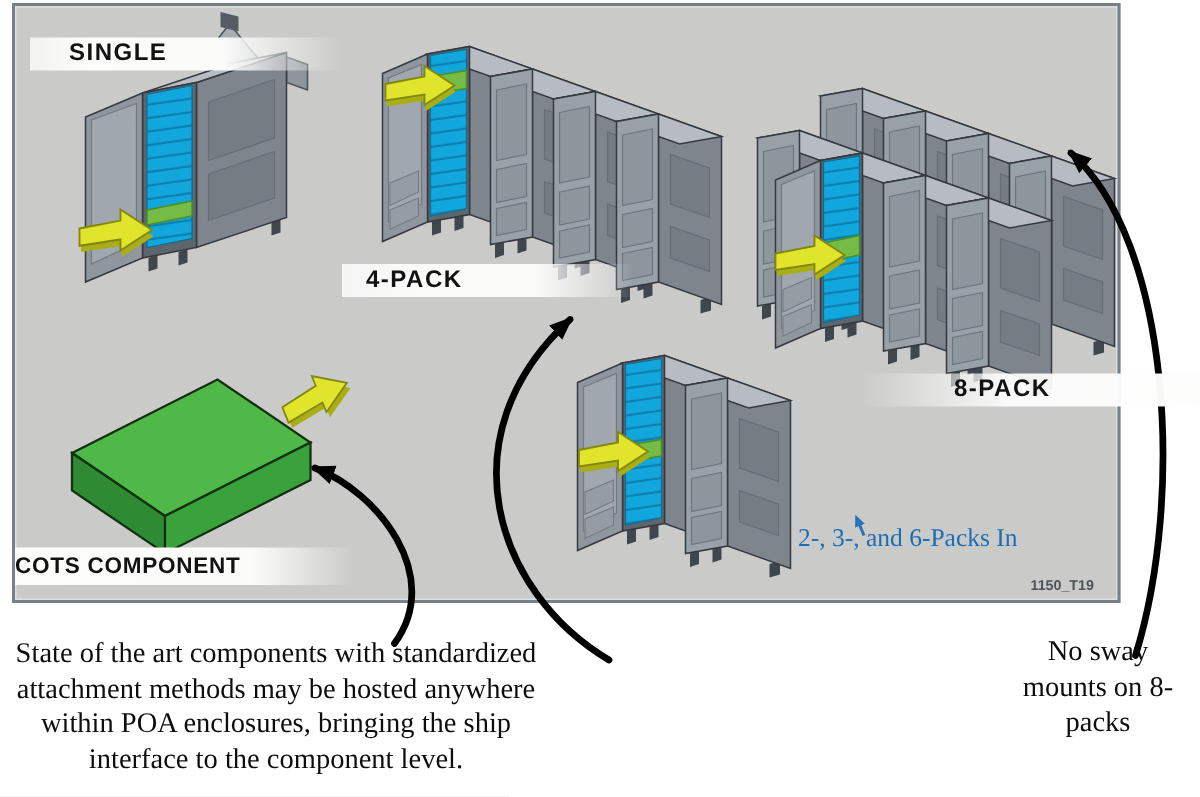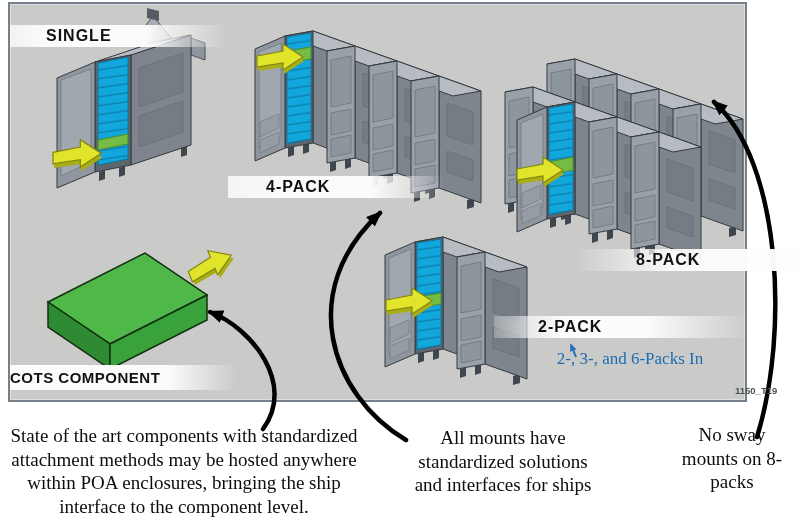--- a/index.html
+++ b/index.html
@@ -4,34 +4,34 @@
 <style>
   html,body{margin:0;padding:0;}
   .canvas{position:relative;width:800px;height:531px;background:#ffffff;overflow:hidden;
           font-family:"Liberation Sans",sans-serif;}
   .panel{position:absolute;left:8px;top:2px;width:735px;height:396px;
          background:#cacac8;border:2px solid #76808七;}
   .panel{border:2px solid #76808a;box-shadow:inset 0 0 0 1px #dfdfdd;}
   svg.art{position:absolute;left:0;top:0;z-index:2;}
   .strip{position:absolute;z-index:3;font-weight:bold;color:#121212;letter-spacing:1px;
          font-size:16px;line-height:22px;height:22px;white-space:nowrap;}
-  .strip-single{left:10px;top:25px;width:182px;padding-left:36px;
+  .strip-single{left:20px;top:25px;width:182px;padding-left:26px;
     background:linear-gradient(90deg,rgba(255,255,255,.75) 0%,#fcfcfb 18%,#fbfbfa 62%,rgba(252,252,251,0) 100%);}
-  .strip-4pack{left:228px;top:176px;width:178px;padding-left:38px;
+  .strip-4pack{left:228px;top:176px;width:178px;padding-left:16px;
     background:linear-gradient(90deg,rgba(255,255,255,.8) 0%,#fbfbfa 28%,#fbfbfa 66%,rgba(252,252,251,0) 100%);}
   .strip-2pack{left:494px;top:316px;width:212px;padding-left:44px;
     background:linear-gradient(90deg,rgba(255,255,255,.25) 0%,#fcfcfb 28%,#fbfbfa 60%,rgba(252,252,251,0) 100%);}
   .strip-8pack{left:574px;top:249px;width:172px;padding-left:62px;
     background:linear-gradient(90deg,rgba(255,255,255,0) 0%,rgba(255,255,255,.9) 42%,#fdfdfc 100%);}
   .strip-cots{left:10px;top:365px;width:226px;font-size:15px;line-height:25px;height:25px;
     letter-spacing:.5px;
     background:linear-gradient(90deg,#fcfcfb 0%,#fbfbfa 70%,rgba(252,252,251,0) 100%);}
-  .devnote{position:absolute;left:532px;top:348px;width:196px;z-index:3;text-align:center;
+  .devnote{position:absolute;left:532px;top:348px;width:196px;z-index:3;
     font-family:"Liberation Serif",serif;font-size:17px;line-height:22px;color:#1c6db3;}
-  .figid{position:absolute;left:687px;top:385px;z-index:3;font-size:9.5px;font-weight:bold;color:#4c5257;margin-left:48px;}
+  .figid{position:absolute;left:687px;top:385px;z-index:3;font-size:9.5px;font-weight:bold;color:#4c5257;}
   .caption{position:absolute;z-index:1;text-align:center;color:#0d0d0d;
     font-family:"Liberation Serif",serif;font-size:19px;line-height:23.5px;}
   .cap-cots{left:-2px;top:424px;width:372px;}
   .cap-mounts{left:403px;top:426px;width:200px;}
   .cap-sway{left:653px;top:423px;width:158px;}
 </style>
 </head>
 <body>
 
 <div class="canvas">
@@ -147,39 +147,33 @@
     <path d="M 263,429 C 296,384 252,328 210,312" fill="none" stroke="#000" stroke-width="4.5" stroke-linecap="round" marker-end="url(#ah)"></path>
     <path d="M 406,440 C 330,395 296,290 380,213" fill="none" stroke="#000" stroke-width="4.5" stroke-linecap="round" marker-end="url(#ah)"></path>
     <path d="M 757,437 C 790,330 780,160 714,102" fill="none" stroke="#000" stroke-width="4.5" stroke-linecap="round" marker-end="url(#ah)"></path>
 
     <path d="M 576,357 L 571,345" fill="none" stroke="#2a72b8" stroke-width="2" marker-end="url(#bah)"></path>
   </svg>
 
   <div class="strip strip-single">SINGLE</div>
   <div class="strip strip-4pack">4-PACK</div>
   <div class="strip strip-8pack">8-PACK</div>
-  <div class="strip strip-2pack">2-PACK</div>
   <div class="strip strip-cots">COTS COMPONENT</div>
 
   <div class="devnote">
     <div>2-, 3-, and 6-Packs In</div>
   </div>
 
   <div class="figid">1150_T19</div>
 
   <div class="caption cap-cots">
     <div>State of the art components with standardized</div>
     <div>attachment methods may be hosted anywhere</div>
     <div>within POA enclosures, bringing the ship</div>
     <div>interface to the component level.</div>
   </div>
-  <div class="caption cap-mounts">
-    <div>All mounts have</div>
-    <div>standardized solutions</div>
-    <div>and interfaces for ships</div>
-  </div>
   <div class="caption cap-sway">
     <div>No sway</div>
     <div>mounts on 8-</div>
     <div>packs</div>
   </div>
 
 </div>
 
 </body></html>

